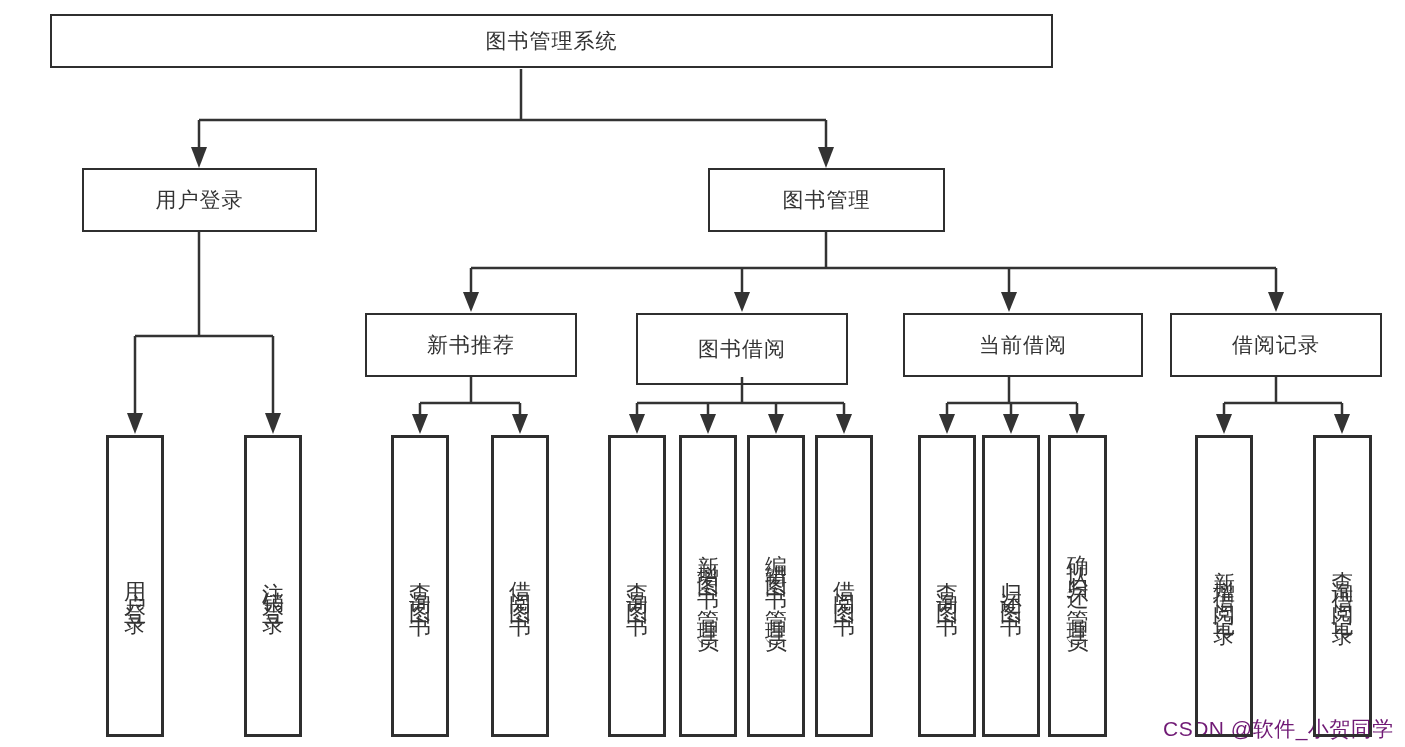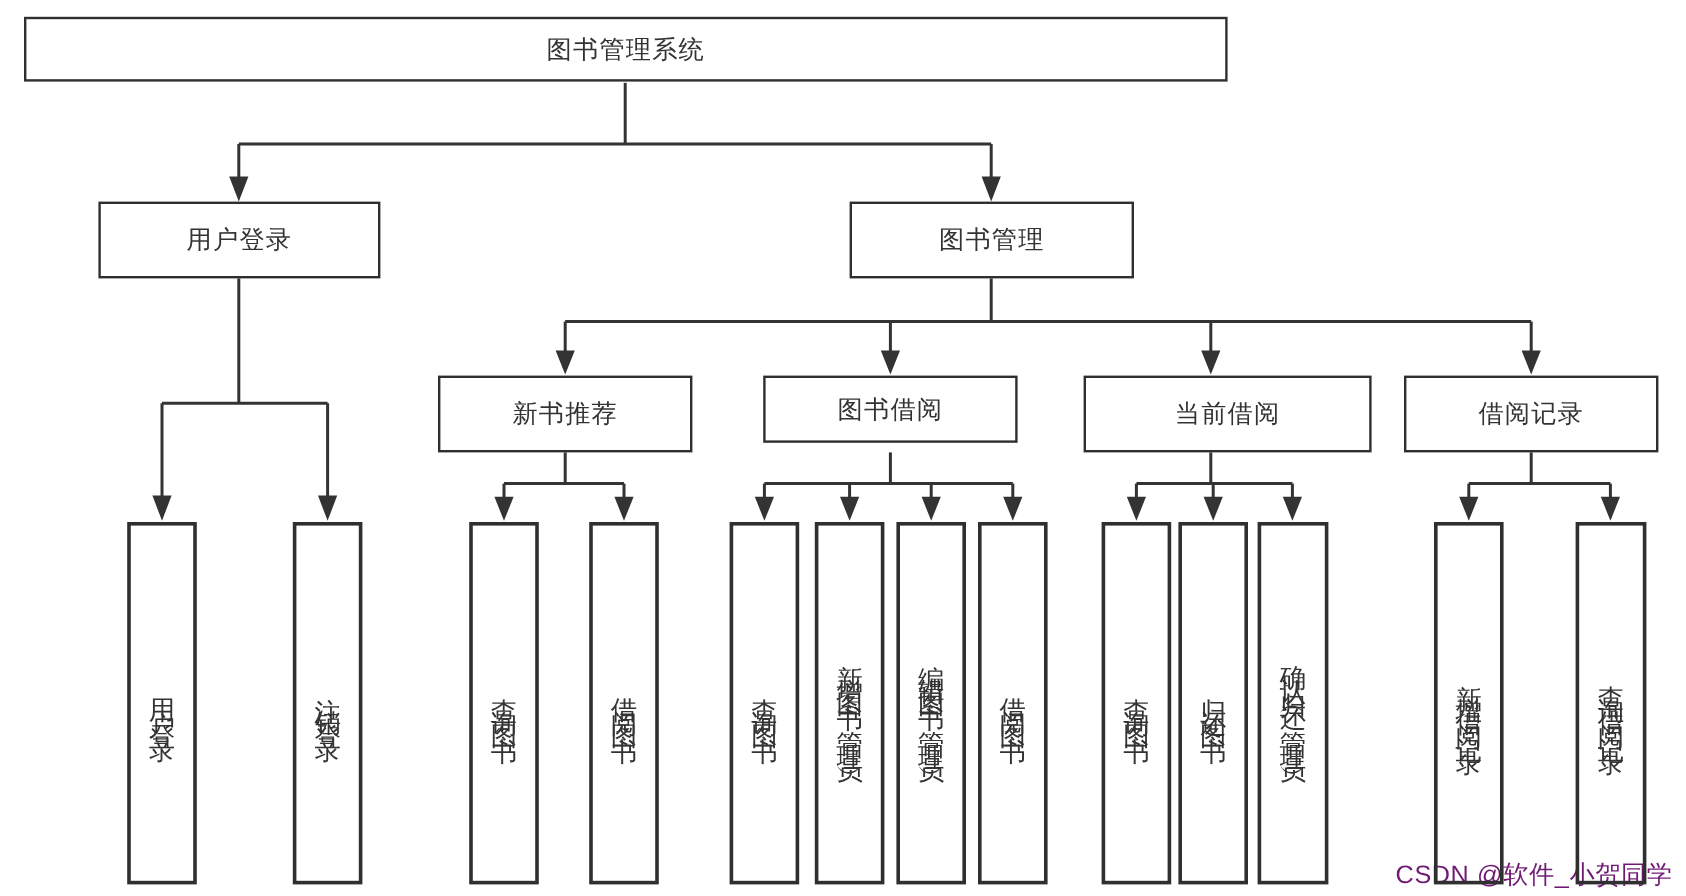--- a/index.html
+++ b/index.html
@@ -40,20 +40,21 @@
     align-items: center;
     justify-content: center;
     color: #333333;
     font-size: 21px;
     letter-spacing: 1px;
     white-space: nowrap;
   }
   .node.top {
     border-width: 2px;
     font-size: 21px;
+    margin-left: 30px;
   }
   .node.leaf {
     border-width: 3px;
   }
   .leaf-text {
     writing-mode: vertical-rl;
     text-orientation: mixed;
     font-size: 22px;
     line-height: 1;
     letter-spacing: 11px;
@@ -151,21 +152,21 @@
   </svg>
 
   <div class="watermark">CSDN @软件_小贺同学</div>
 
   <div class="node top" style="left:20px; top:14px; width:1003px; height:54px;">图书管理系统</div>
 
   <div class="node" style="left:82px; top:168px; width:235px; height:64px;">用户登录</div>
   <div class="node" style="left:365px; top:313px; width:212px; height:64px;">新书推荐</div>
 
   <div class="node" style="left:708px; top:168px; width:237px; height:64px;">图书管理</div>
-  <div class="node" style="left:636px; top:313px; width:212px; height:56px;">图书借阅</div>
+  <div class="node" style="left:636px; top:313px; width:212px; height:72px;">图书借阅</div>
   <div class="node" style="left:903px; top:313px; width:240px; height:64px;">当前借阅</div>
   <div class="node" style="left:1170px; top:313px; width:212px; height:64px;">借阅记录</div>
 
   <div class="node leaf" style="left:106px; top:435px; width:58px; height:302px;">
     <span class="leaf-text">用户登录</span>
   </div>
   <div class="node leaf" style="left:244px; top:435px; width:58px; height:302px;">
     <span class="leaf-text">注销登录</span>
   </div>
 

